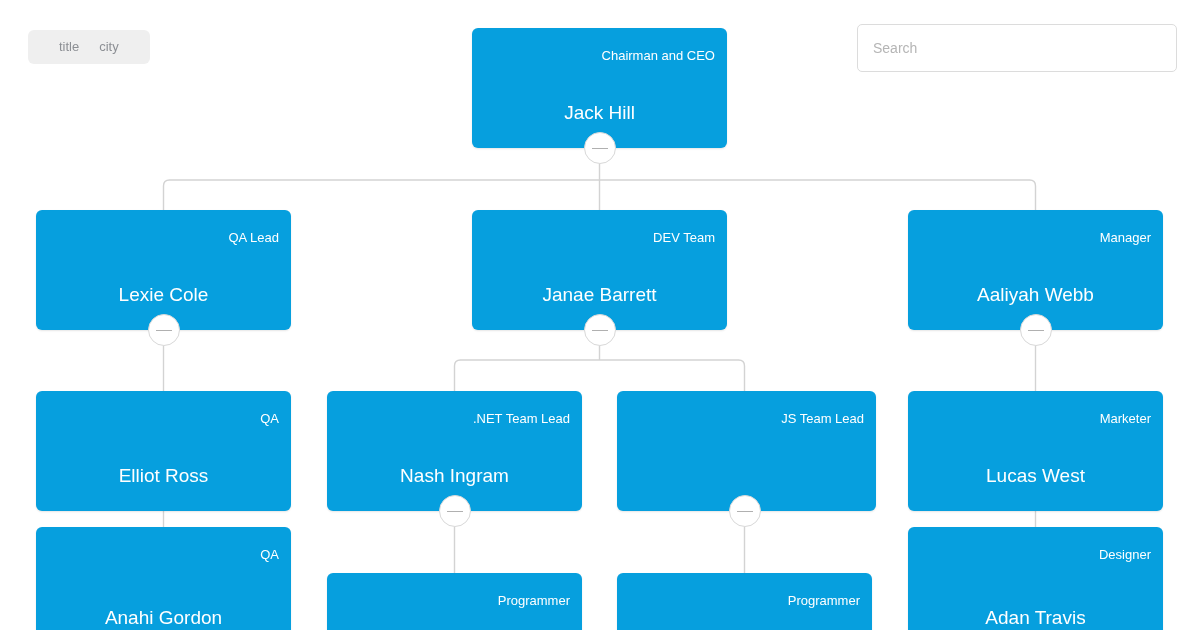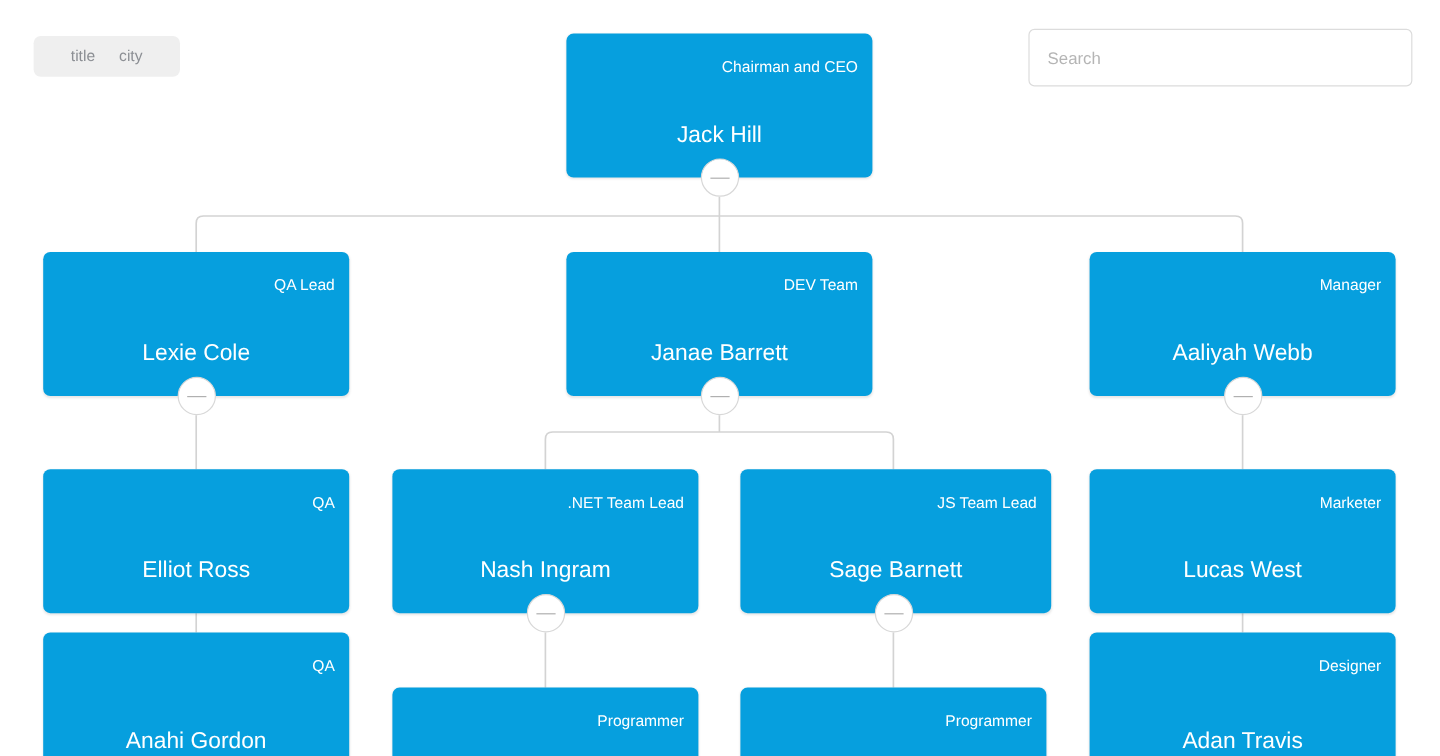--- a/index.html
+++ b/index.html
@@ -179,21 +179,20 @@
         <div class="title">QA</div>
         <div class="name">Elliot Ross</div>
       </div>
       <div class="node" style="left: 327px; top: 391px; width: 255px; height: 120px;">
         <div class="title">.NET Team Lead</div>
         <div class="name">Nash Ingram</div>
       </div>
       <div class="toggle-circle" style="left: 438.5px; top: 495px;"></div>
       <div class="node" style="left: 617px; top: 391px; width: 259px; height: 120px;">
         <div class="title">JS Team Lead</div>
-        <div class="name">Sage Barnett</div>
       </div>
       <div class="toggle-circle" style="left: 728.5px; top: 495px;"></div>
       <div class="node" style="left: 908px; top: 391px; width: 255px; height: 120px;">
         <div class="title">Marketer</div>
         <div class="name">Lucas West</div>
       </div>
       <div class="node short" style="left: 36px; top: 527px; width: 255px; height: 120px;">
         <div class="title">QA</div>
         <div class="name">Anahi Gordon</div>
       </div>

